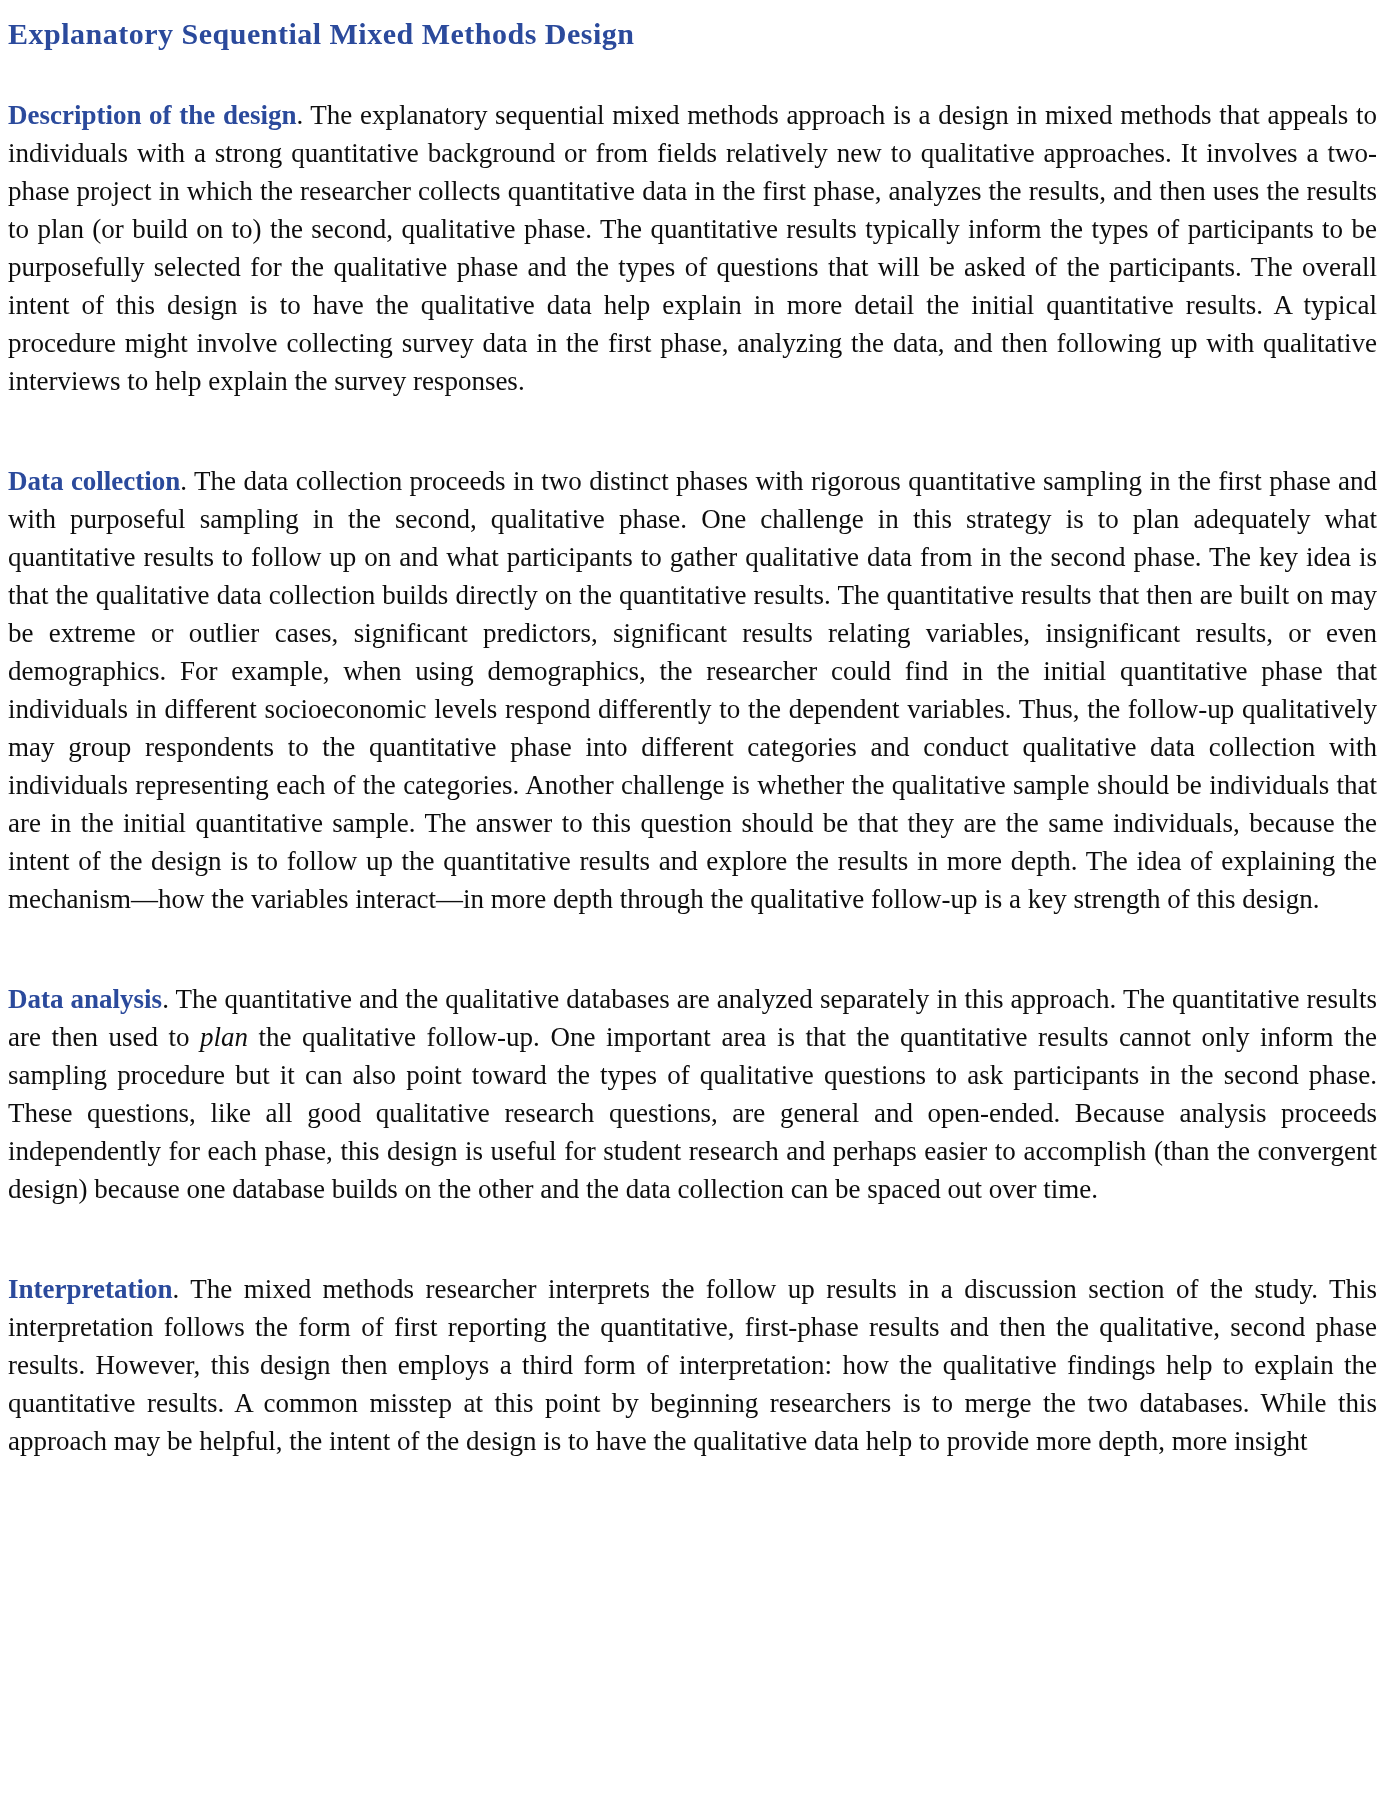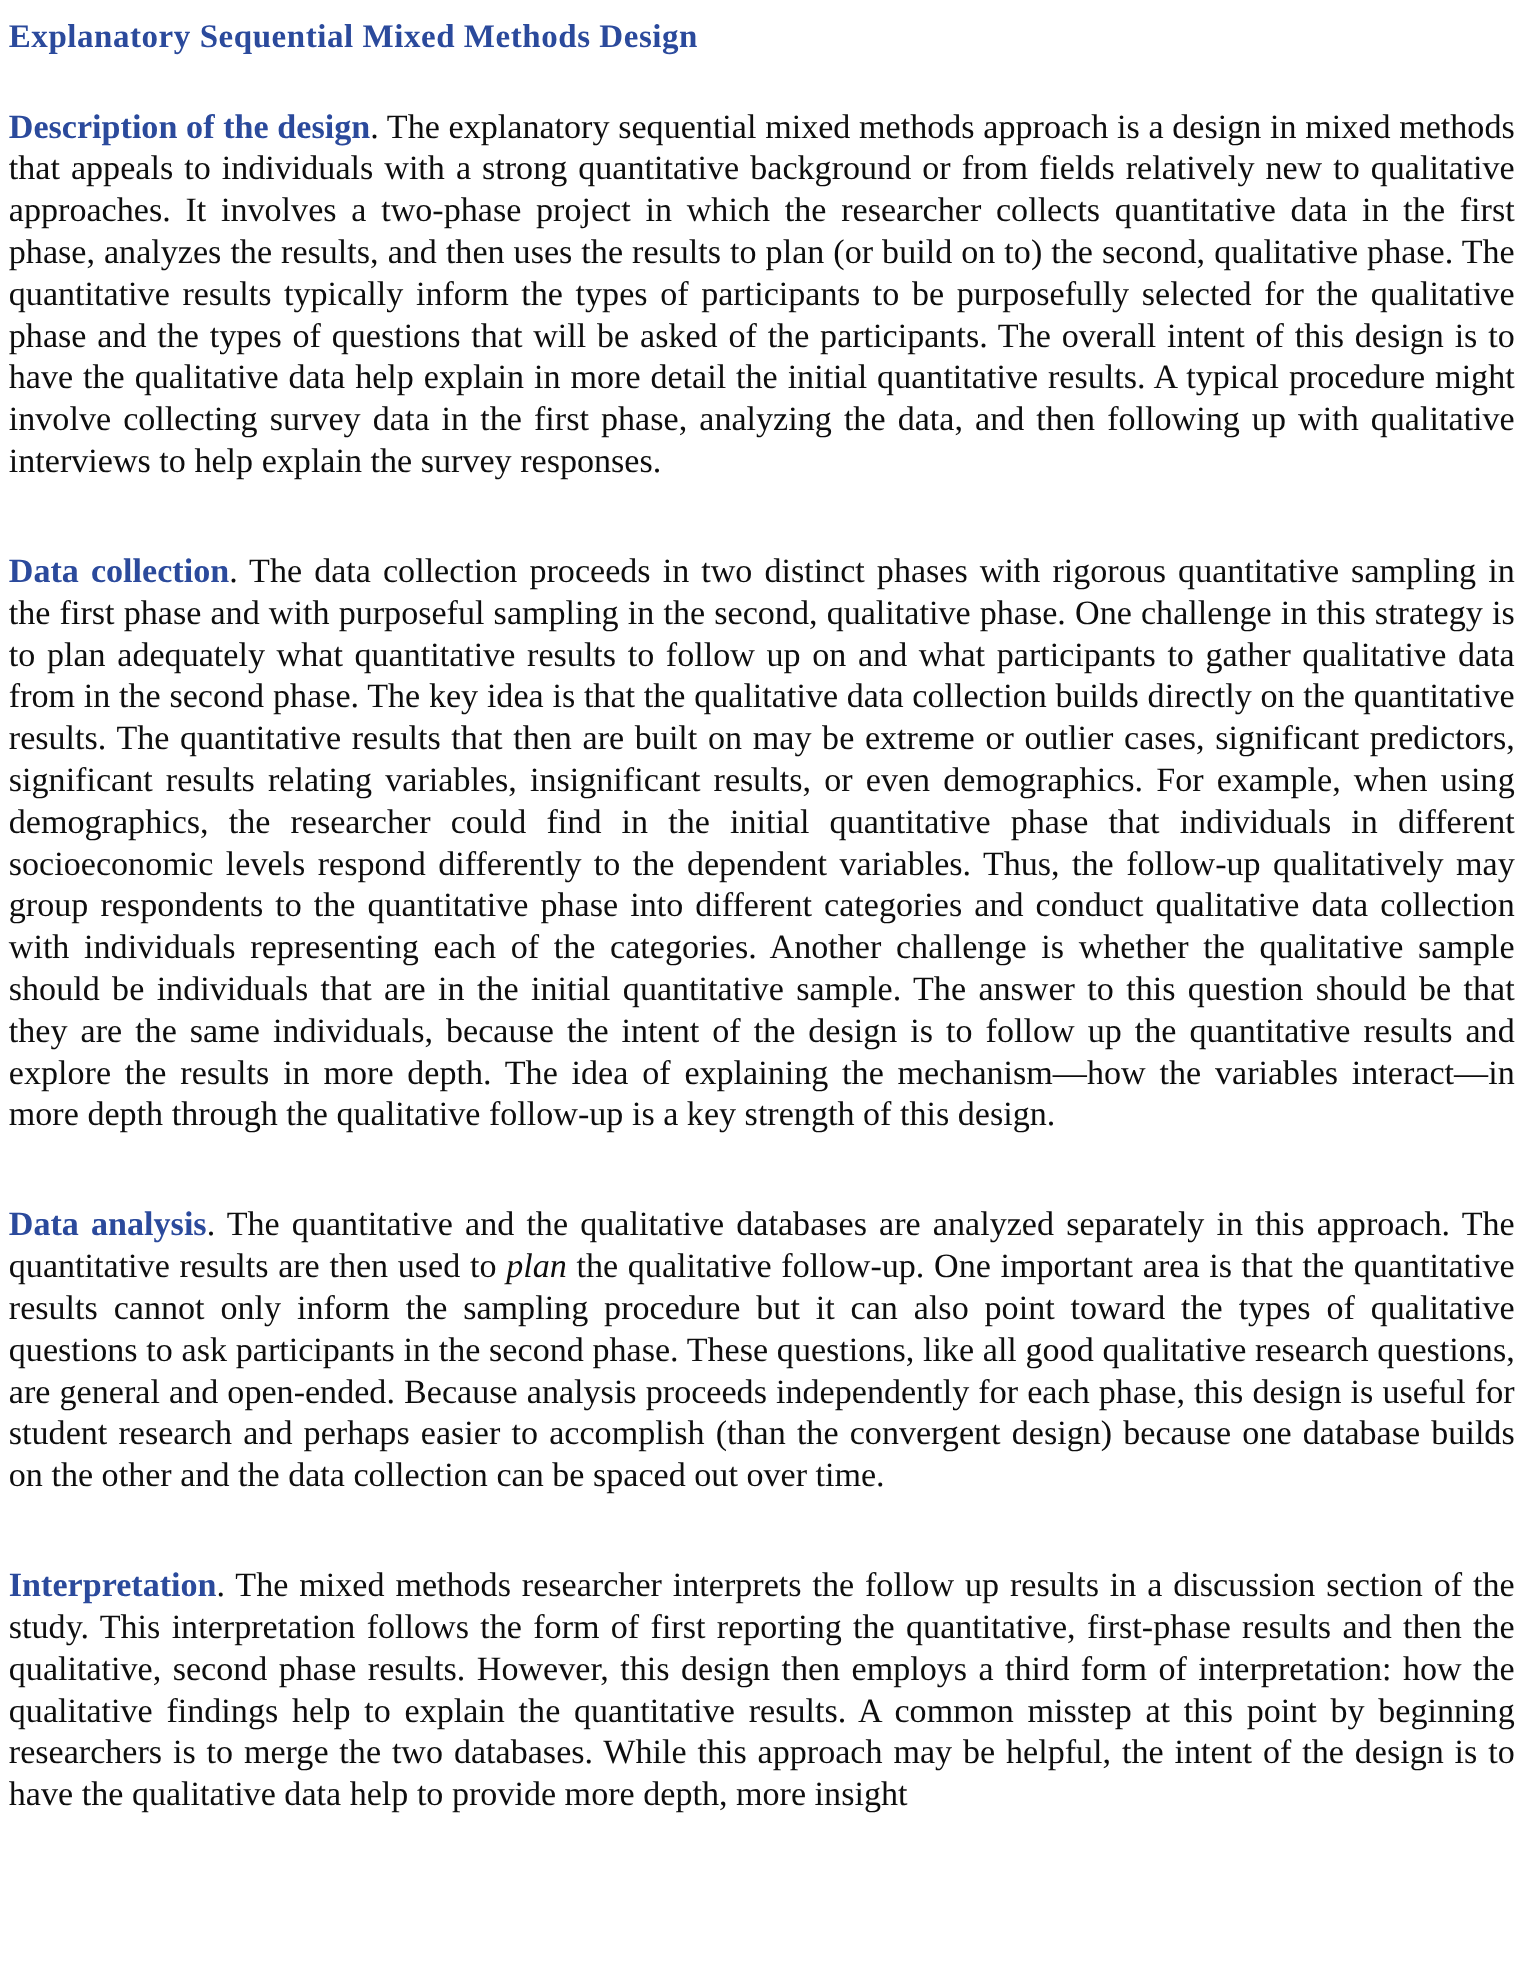--- a/index.html
+++ b/index.html
@@ -21,21 +21,21 @@
   .doc-title {
     margin: 0 0 42px 0;
     font-size: 30px;
     line-height: 40px;
     font-weight: bold;
     letter-spacing: 0.5px;
     color: var(--heading-color, #2b4a9c);
   }
   .para {
     margin: 0 0 62px 0;
-    font-size: 31px;
+    font-size: 27px;
     line-height: 38px;
     text-align: justify;
     color: var(--text-color, #0e0e0e);
     font-family: Liberation Serif, serif;
   }
   .para:last-child {
     margin-bottom: 0;
   }
   .lead {
     font-weight: bold;

